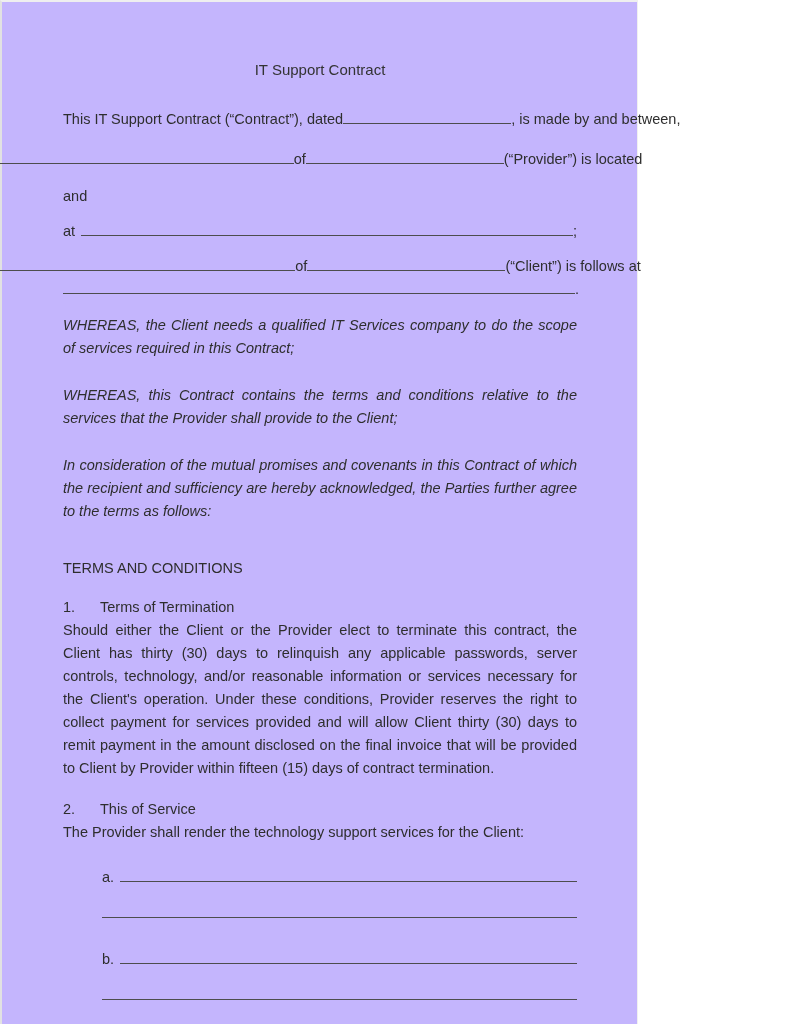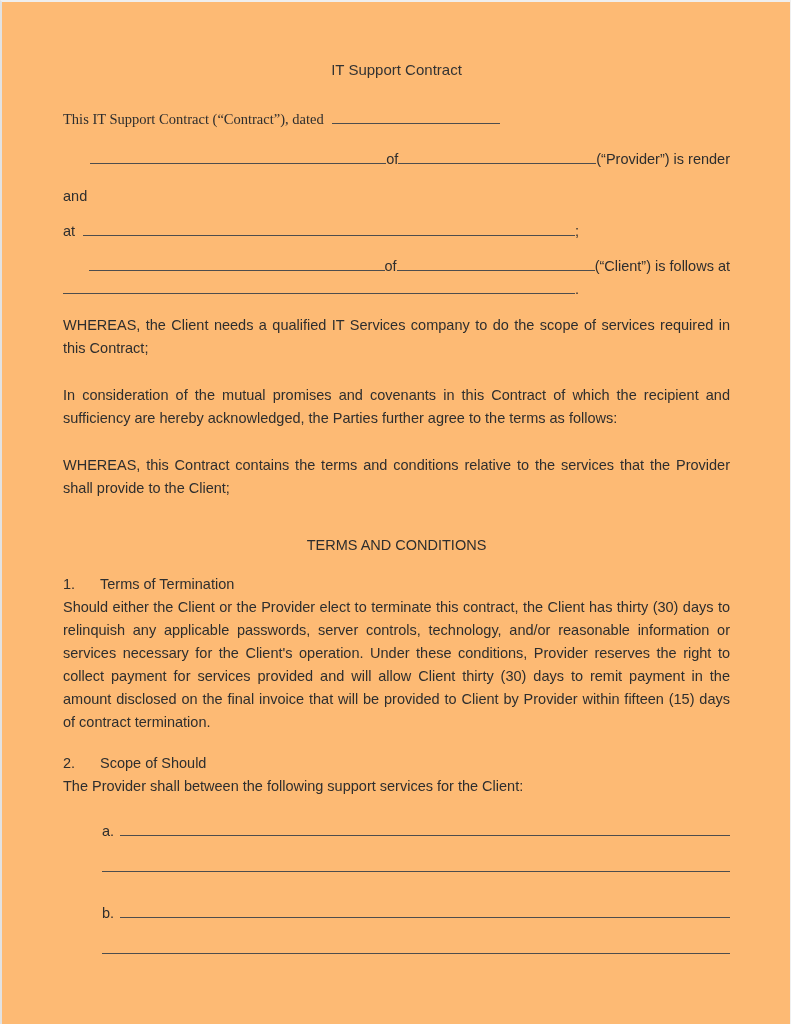--- a/index.html
+++ b/index.html
@@ -5,22 +5,22 @@
   * { margin: 0; padding: 0; box-sizing: border-box; }
   html, body { background: #ffffff; }
   body {
     width: 791px; height: 1024px;
     font-family: "Liberation Sans", sans-serif;
     color: #2e2e2e;
     position: relative;
     overflow: hidden;
   }
   .page {
-    width: 791px; height: 1024px;
-    background: #fdba74;
+    width: 638px; height: 1024px;
+    background: #c4b5fd;
     border-left: 2px solid #e2e2e2;
     border-top: 2px solid #efefef;
     border-right: 1px solid #f0f0f0;
     padding: 56px 60px 0 61px;
     font-size: 14.5px;
     line-height: 23px;
   }
   .doc-title {
     text-align: center;
     font-size: 15px;
@@ -32,32 +32,31 @@
     margin-bottom: 14px;
   }
   .row { display: flex; align-items: baseline; white-space: nowrap; }
   .blank {
     display: inline-block;
     border-bottom: 1px solid #4d4d4d;
     height: 15px;
     flex: 0 0 auto;
   }
   .grow { flex: 1 1 auto; }
-  .intro-row { margin-bottom: 17px; font-family: Liberation Serif, serif; }
-  .party-row1 { justify-content: flex-end; margin-top: 16px; }
+  .intro-row { margin-bottom: 17px; }
+  .party-row1 { justify-content: center; margin-top: 16px; }
   .party-row2 { }
   .and-row { margin-top: 14px; margin-bottom: 12px; }
   .client-row2 { margin-bottom: 13px; }
   .gap-sm { display: inline-block; width: 8px; }
-  .recitals-start { margin-top: 9px; }
+  .recitals-start { margin-top: 9px; font-style: italic; }
   .terms-heading {
     margin-top: 34px;
     margin-bottom: 16px;
     color: #2e2e2e;
-    text-align: center;
   }
   .section-heading {
     margin-top: 16px;
     white-space: nowrap;
   }
   .section-number { display: inline-block; width: 37px; }
   .svc-list { margin-top: 22px; }
   .svc-group { margin-bottom: 22px; }
   .svc-row { display: flex; align-items: baseline; margin-left: 39px; margin-bottom: 13px; }
   .svc-label { flex: 0 0 auto; margin-right: 6px; }
@@ -70,27 +69,28 @@
 <body>
 
 <div class="page">
 
   <div class="doc-title">IT Support Contract</div>
 
   <div class="row intro-row">
     <span>This IT Support Contract (“Contract”), dated</span>
     <span class="gap-sm"></span>
     <span class="blank" style="width:168px"></span>
+    <span>, is made by and between,</span>
   </div>
 
   <div class="row party-row1">
     <span class="blank" style="width:296px"></span>
     <span>of</span>
     <span class="blank" style="width:198px"></span>
-    <span>(“Provider”) is render</span>
+    <span>(“Provider”) is located</span>
   </div>
   <div class="row and-row">
     <span>and</span>
   </div>
 
   <div class="row party-row2">
     <span>at</span>
     <span class="gap-sm"></span>
     <span class="blank" style="width:492px"></span>
     <span class="punct">;</span>
@@ -102,35 +102,35 @@
     <span class="blank" style="width:198px"></span>
     <span>(“Client”) is follows at</span>
   </div>
   <div class="row client-row2">
     <span class="blank" style="width:512px"></span>
     <span class="punct">.</span>
   </div>
 
   <div class="recitals-start">
     <p class="para">WHEREAS, the Client needs a qualified IT Services company to do the scope of services required in this Contract;</p>
+    <p class="para" style="margin-top:24px">WHEREAS, this Contract contains the terms and conditions relative to the services that the Provider shall provide to the Client;</p>
     <p class="para" style="margin-top:24px">In consideration of the mutual promises and covenants in this Contract of which the recipient and sufficiency are hereby acknowledged, the Parties further agree to the terms as follows:</p>
-    <p class="para" style="margin-top:24px">WHEREAS, this Contract contains the terms and conditions relative to the services that the Provider shall provide to the Client;</p>
   </div>
 
   <div class="terms-heading">TERMS AND CONDITIONS</div>
 
   <div class="section-heading">
     <span class="section-number">1.</span><span>Terms of Termination</span>
   </div>
   <p class="para">Should either the Client or the Provider elect to terminate this contract, the Client has thirty (30) days to relinquish any applicable passwords, server controls, technology, and/or reasonable information or services necessary for the Client's operation. Under these conditions, Provider reserves the right to collect payment for services provided and will allow Client thirty (30) days to remit payment in the amount disclosed on the final invoice that will be provided to Client by Provider within fifteen (15) days of contract termination.</p>
 
   <div class="section-heading" style="margin-top:18px">
-    <span class="section-number">2.</span><span>Scope of Should</span>
+    <span class="section-number">2.</span><span>This of Service</span>
   </div>
-  <p class="para" style="text-align:left">The Provider shall between the following support services for the Client:</p>
+  <p class="para" style="text-align:left">The Provider shall render the technology support services for the Client:</p>
 
   <div class="svc-list">
     <div class="svc-group">
       <div class="svc-row">
         <span class="svc-label">a.</span>
         <span class="blank grow"></span>
       </div>
       <div class="cont-line">
         <span class="blank"></span>
       </div>

